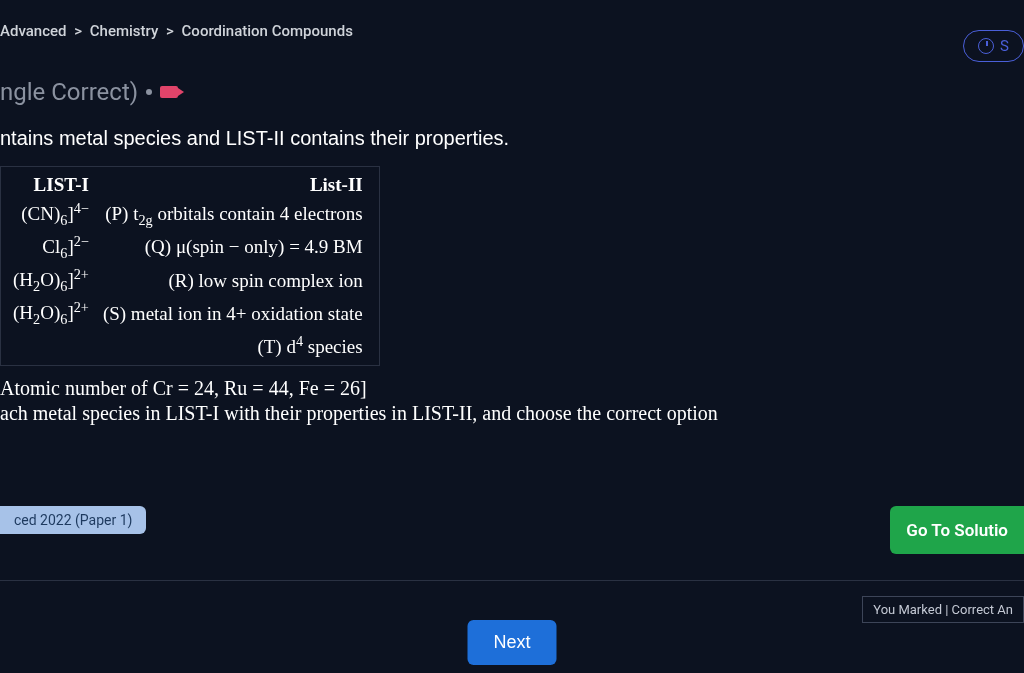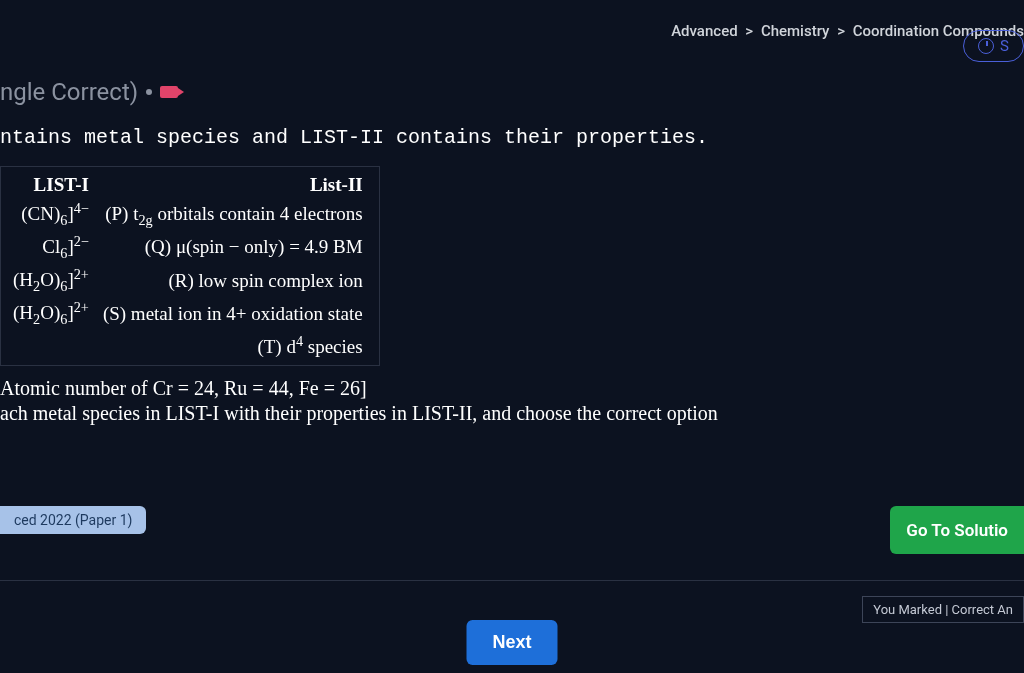--- a/index.html
+++ b/index.html
@@ -10,21 +10,20 @@
     width: 1024px;
     height: 673px;
     overflow: hidden;
     position: relative;
   }
   .breadcrumb {
     font-size: 15px;
     color: #d0d4da;
     padding: 22px 0 0 0;
     font-weight: 500;
-    text-align: right;
   }
   .breadcrumb .sep { margin: 0 4px; }
   .clock-btn {
     position: absolute;
     top: 30px;
     right: 0;
     border: 1.5px solid #4a5fd8;
     border-radius: 22px;
     padding: 6px 14px;
     color: #4a5fd8;
@@ -63,21 +62,21 @@
   }
   .video-icon::after {
     content:'';
     position:absolute;
     right:-6px; top:2px;
     border-left:6px solid #e0446a;
     border-top:4px solid transparent;
     border-bottom:4px solid transparent;
   }
   .question-text {
-    font-family: Liberation Mono, monospace;
+    font-family: Liberation Sans, sans-serif;
     font-size: 20px;
     color: #fff;
     margin-top: 18px;
     line-height: 1.4;
   }
   .table-wrap {
     border: 1px solid #2a3142;
     display: inline-block;
     margin-top: 14px;
     padding: 4px 8px 4px 4px;
@@ -137,21 +136,21 @@
     border-radius: 0;
   }
   .next-btn {
     position: absolute;
     left: 50%;
     transform: translateX(-50%);
     top: 620px;
     background: #1e6fd9;
     color: #fff;
     font-size: 18px;
-    font-weight: 700;
+    font-weight: 400;
     padding: 12px 26px;
     border-radius: 6px;
     border: none;
   }
 </style>
 </head>
 <body>
 
 
 

